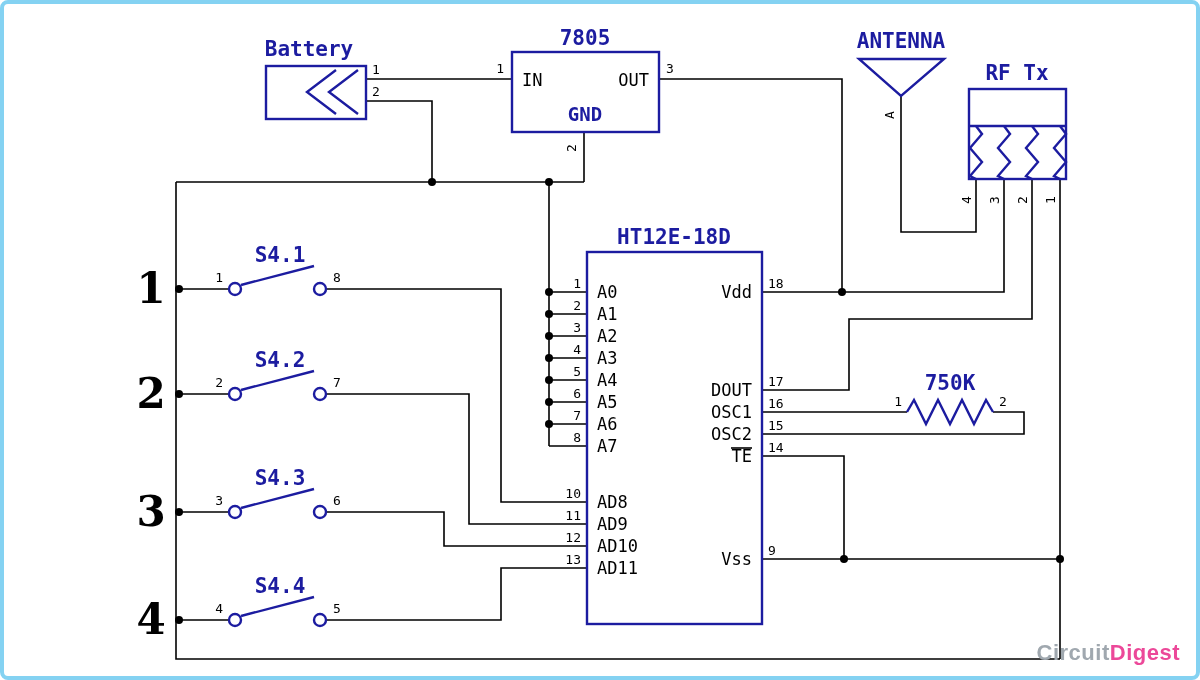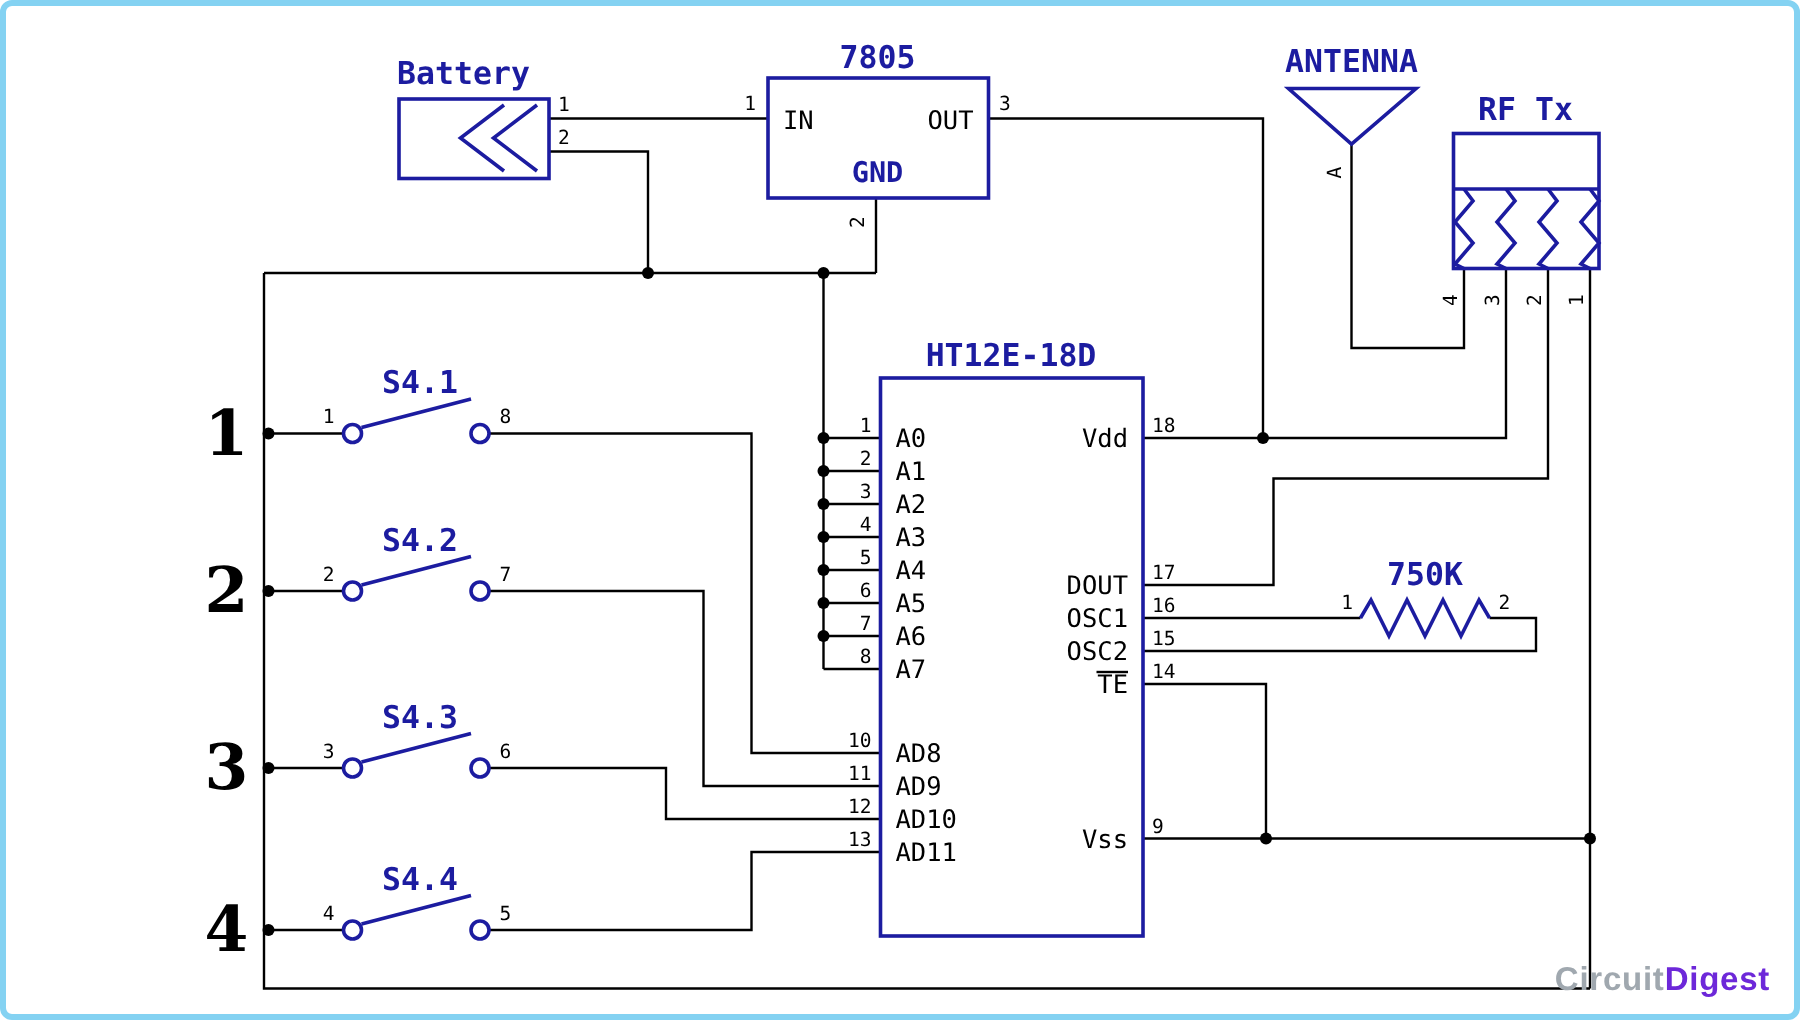--- a/index.html
+++ b/index.html
@@ -14,21 +14,21 @@
   text  { font-family:"DejaVu Sans Mono", monospace; }
   .lbl    { fill:#1c1ca0; font-size:21px; font-weight:bold; }
   .pin    { fill:#000000; font-size:13px; }
   .pname  { fill:#000000; font-size:17px; }
   .pname-b{ fill:#1c1ca0; font-size:19px; font-weight:bold; }
   .ovl    { stroke:#000; stroke-width:1.6; }
   .big    { fill:#000000; font-size:42px; font-weight:bold; font-family:"DejaVu Serif", serif; }
   .brand  { position:absolute; right:16px; bottom:10px; font-family:"Liberation Sans", sans-serif;
             font-size:22px; font-weight:bold; letter-spacing:0.5px; }
   .brand-gray { color:#a0a8af;margin-left:18px; }
-  .brand-blue { color:#6d28d9; }
+  .brand-blue { color:#ec4899; }
 </style>
 </head>
 <body>
 
 <div class="frame">
 <svg width="1200" height="680" viewBox="0 0 1200 680">
 
   <g class="wire">
     <line x1="362" y1="75" x2="508" y2="75"></line>
     <polyline points="362,97 428,97 428,178"></polyline>

